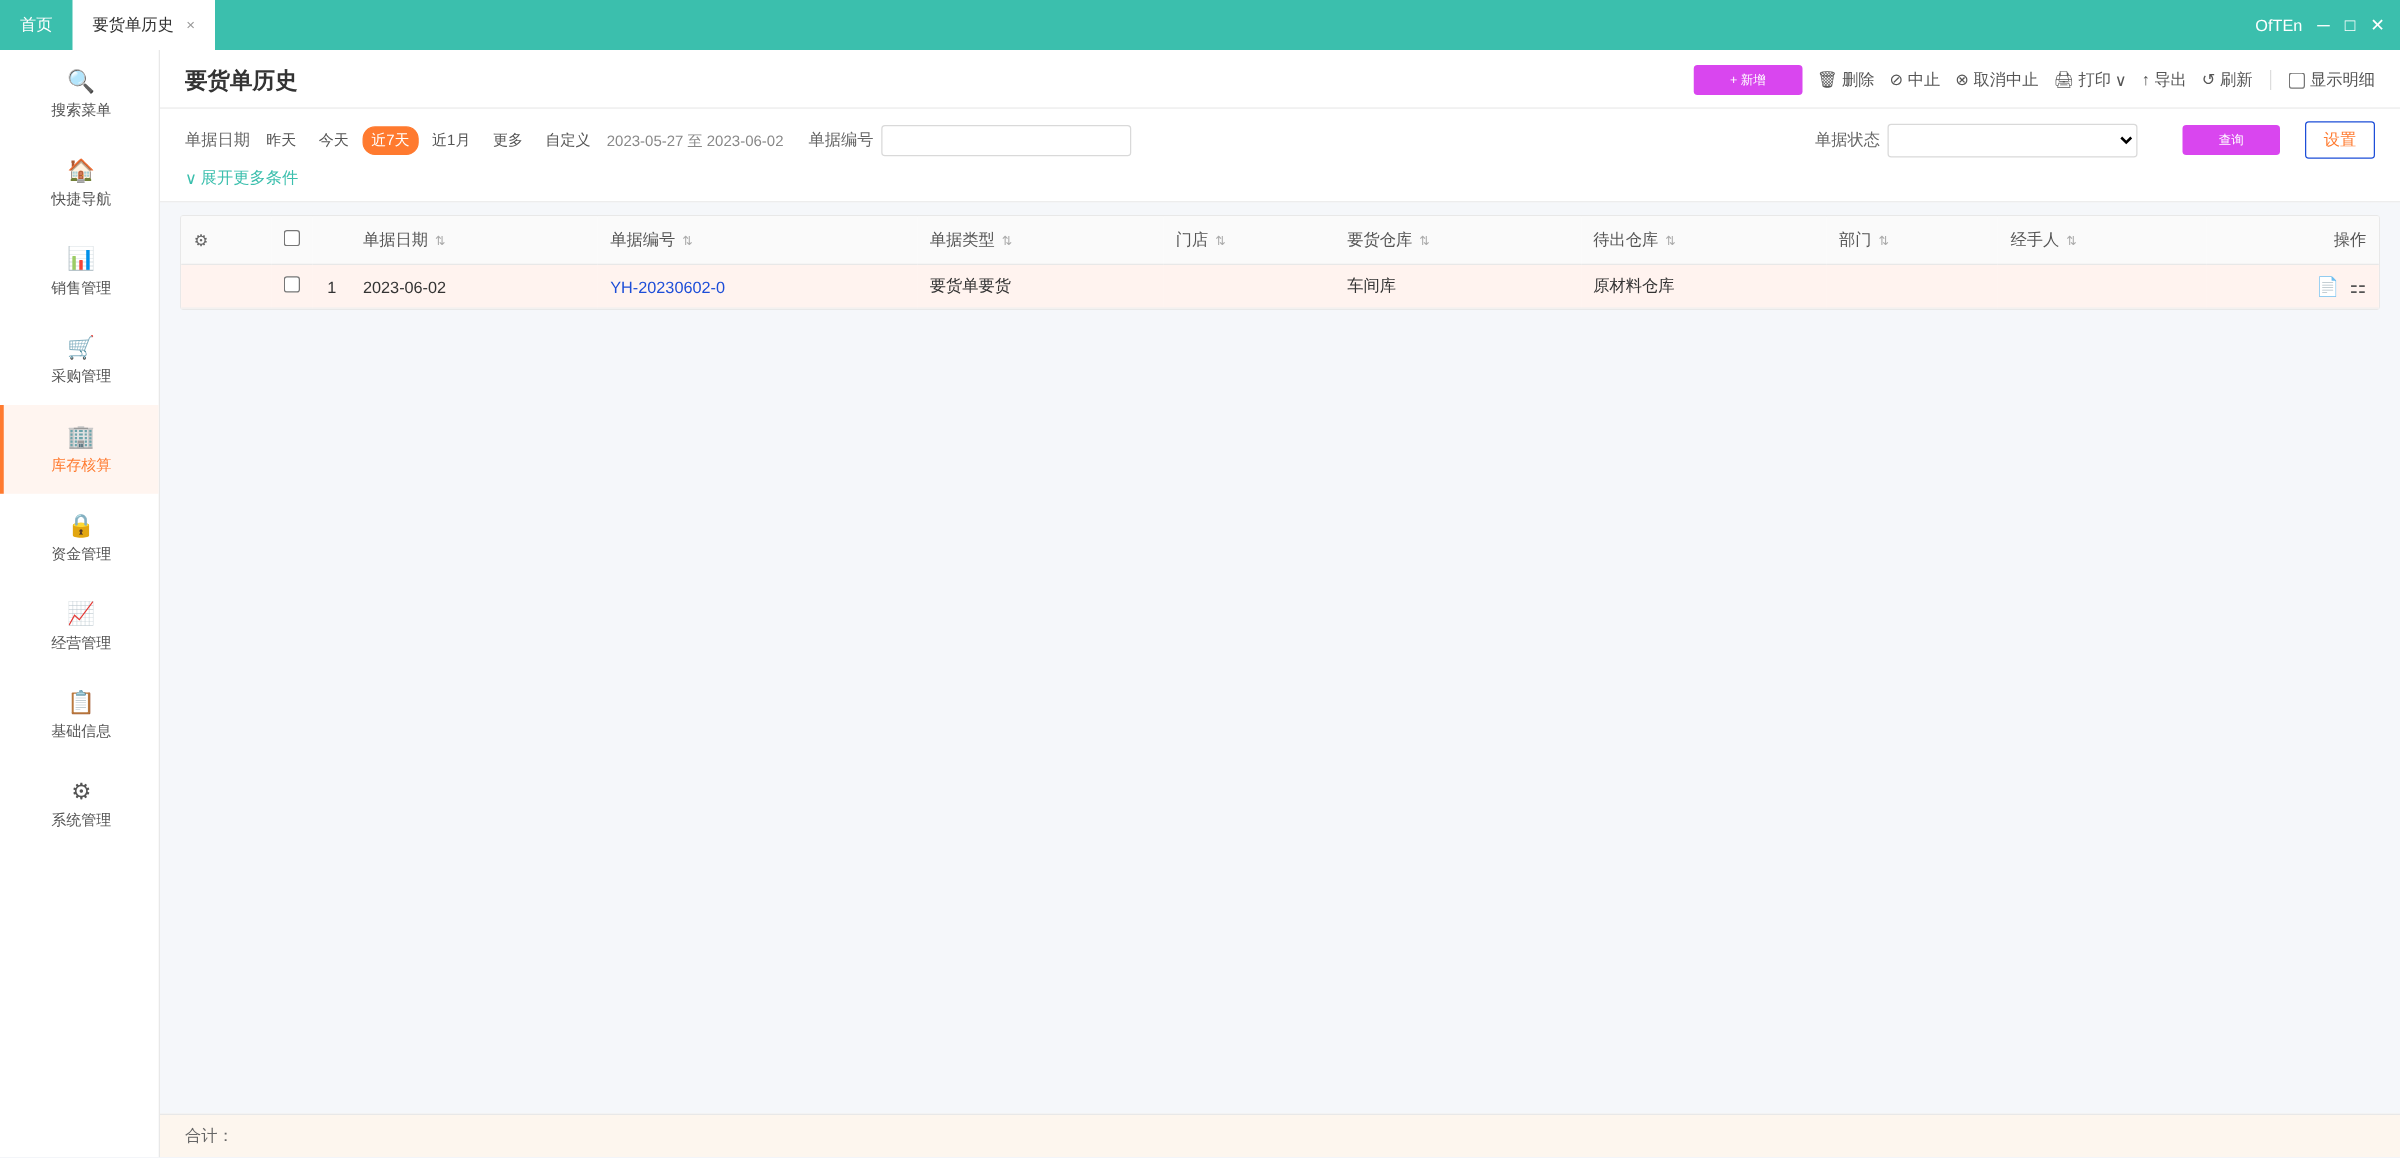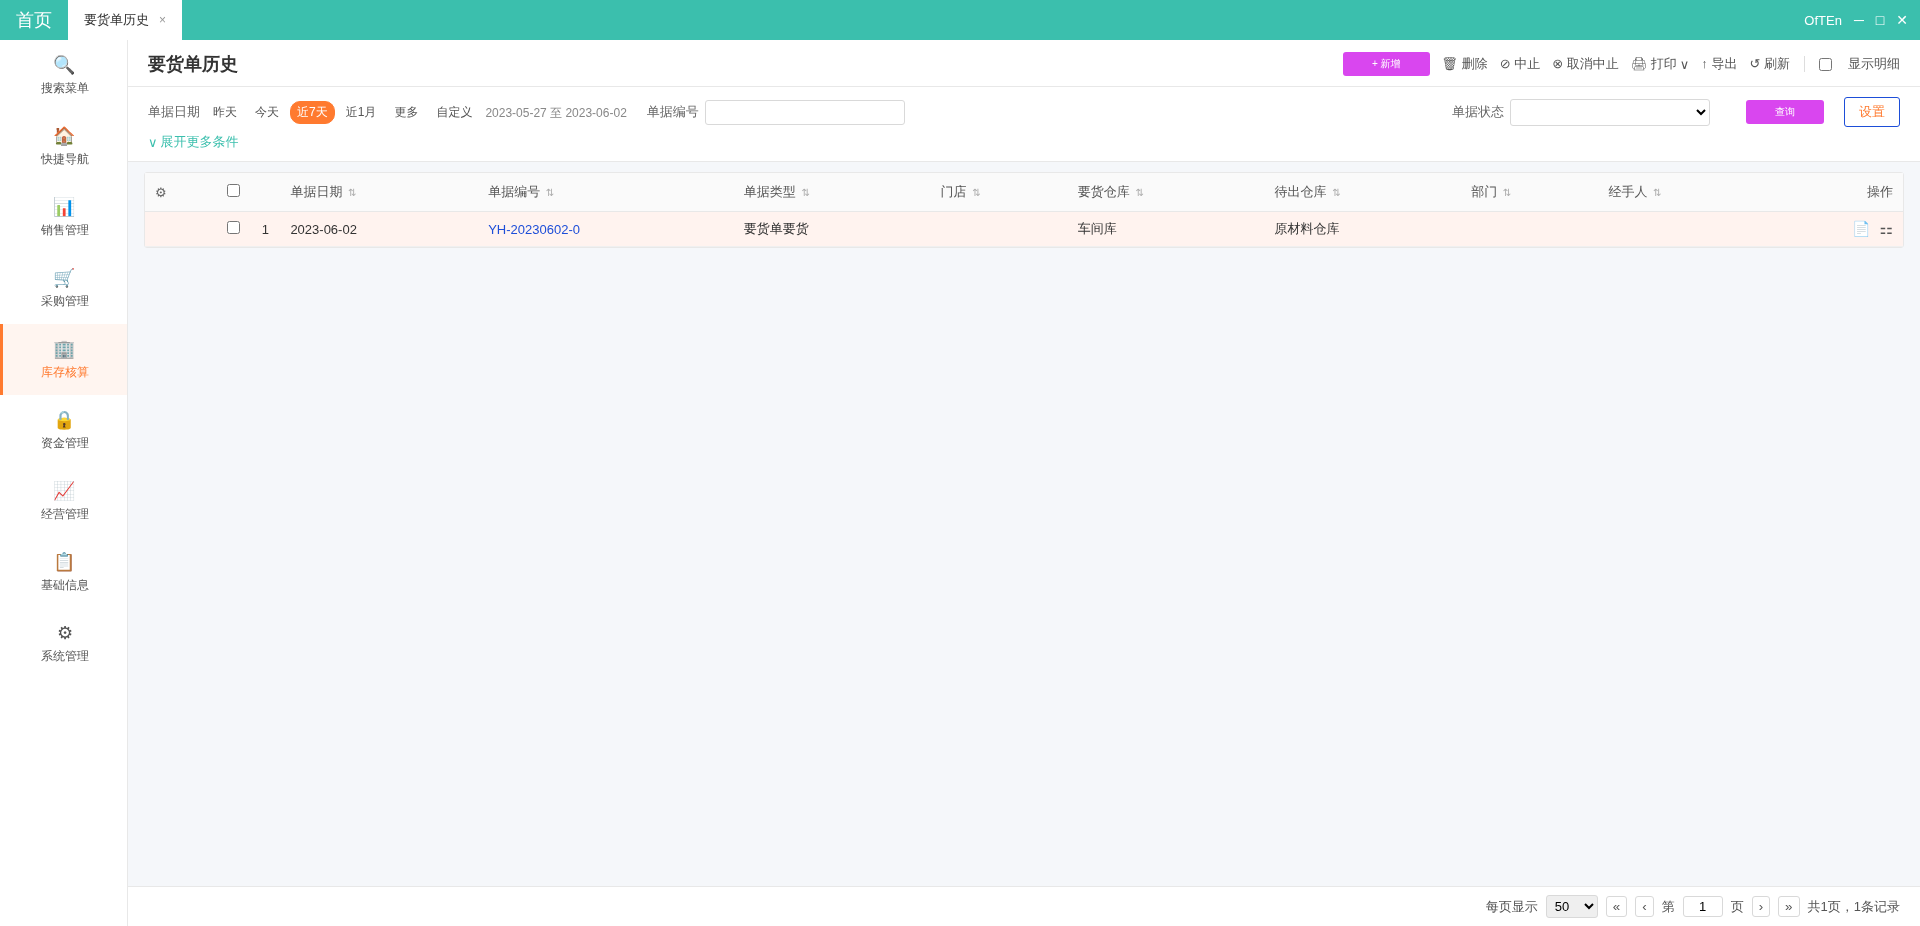--- a/index.html
+++ b/index.html
@@ -14,21 +14,21 @@
       padding: 0 0 0 0;
       flex-shrink: 0;
     }
     .tab-home {
       background: transparent;
       color: #fff;
       padding: 0 16px;
       height: 40px;
       line-height: 40px;
       cursor: pointer;
-      font-size: 18px;
+      font-size: 13px;
     }
     .tab-active {
       background: #fff;
       color: #333;
       padding: 0 16px;
       height: 40px;
       line-height: 40px;
       cursor: pointer;
       font-size: 13px;
       display: flex;
@@ -141,21 +141,21 @@
     }
     .btn-secondary {
       background: #fff;
       color: #ff7a2f;
       border: 1px solid #1d4ed8;
       border-radius: 3px;
       padding: 5px 14px;
       cursor: pointer;
       font-size: 13px;
     }
-    .show-detail-cb { display: flex; align-items: center; gap: 16px; font-size: 13px; color: #555; cursor: pointer; }
+    .show-detail-cb { display: flex; align-items: center; gap: 4px; font-size: 13px; color: #555; cursor: pointer; }
 
     
     .filter-area {
       background: #fff;
       padding: 10px 20px;
       border-bottom: 1px solid #e8e8e8;
       flex-shrink: 0;
     }
     .filter-row {
       display: flex;
@@ -497,32 +497,19 @@
                   <span class="action-icon">📄</span>
                   <span class="action-icon">⚏</span>
                 </div>
               </td>
             </tr>
           </tbody>
         </table>
       </div>
     </div>
 
-
-    <div class="pagination">
-      <span>每页显示</span>
-      <select class="page-size-select">
-        <option value="50" selected="">50</option>
-        <option value="20">20</option>
-        <option value="100">100</option>
-      </select>
-      <button class="page-btn">«</button>
-      <button class="page-btn">‹</button>
-      <span>第</span>
-      <input class="page-num-input" type="text" value="1" style="">
-      <span>页</span>
-      <button class="page-btn">›</button>
-      <button class="page-btn">»</button>
-      <span>共1页，1条记录</span>
-    </div>
+    <div class="summary-row">
+      <span>合计：</span>
+    </div>
+
 
   </div>
 </div>
 
 </body></html>

